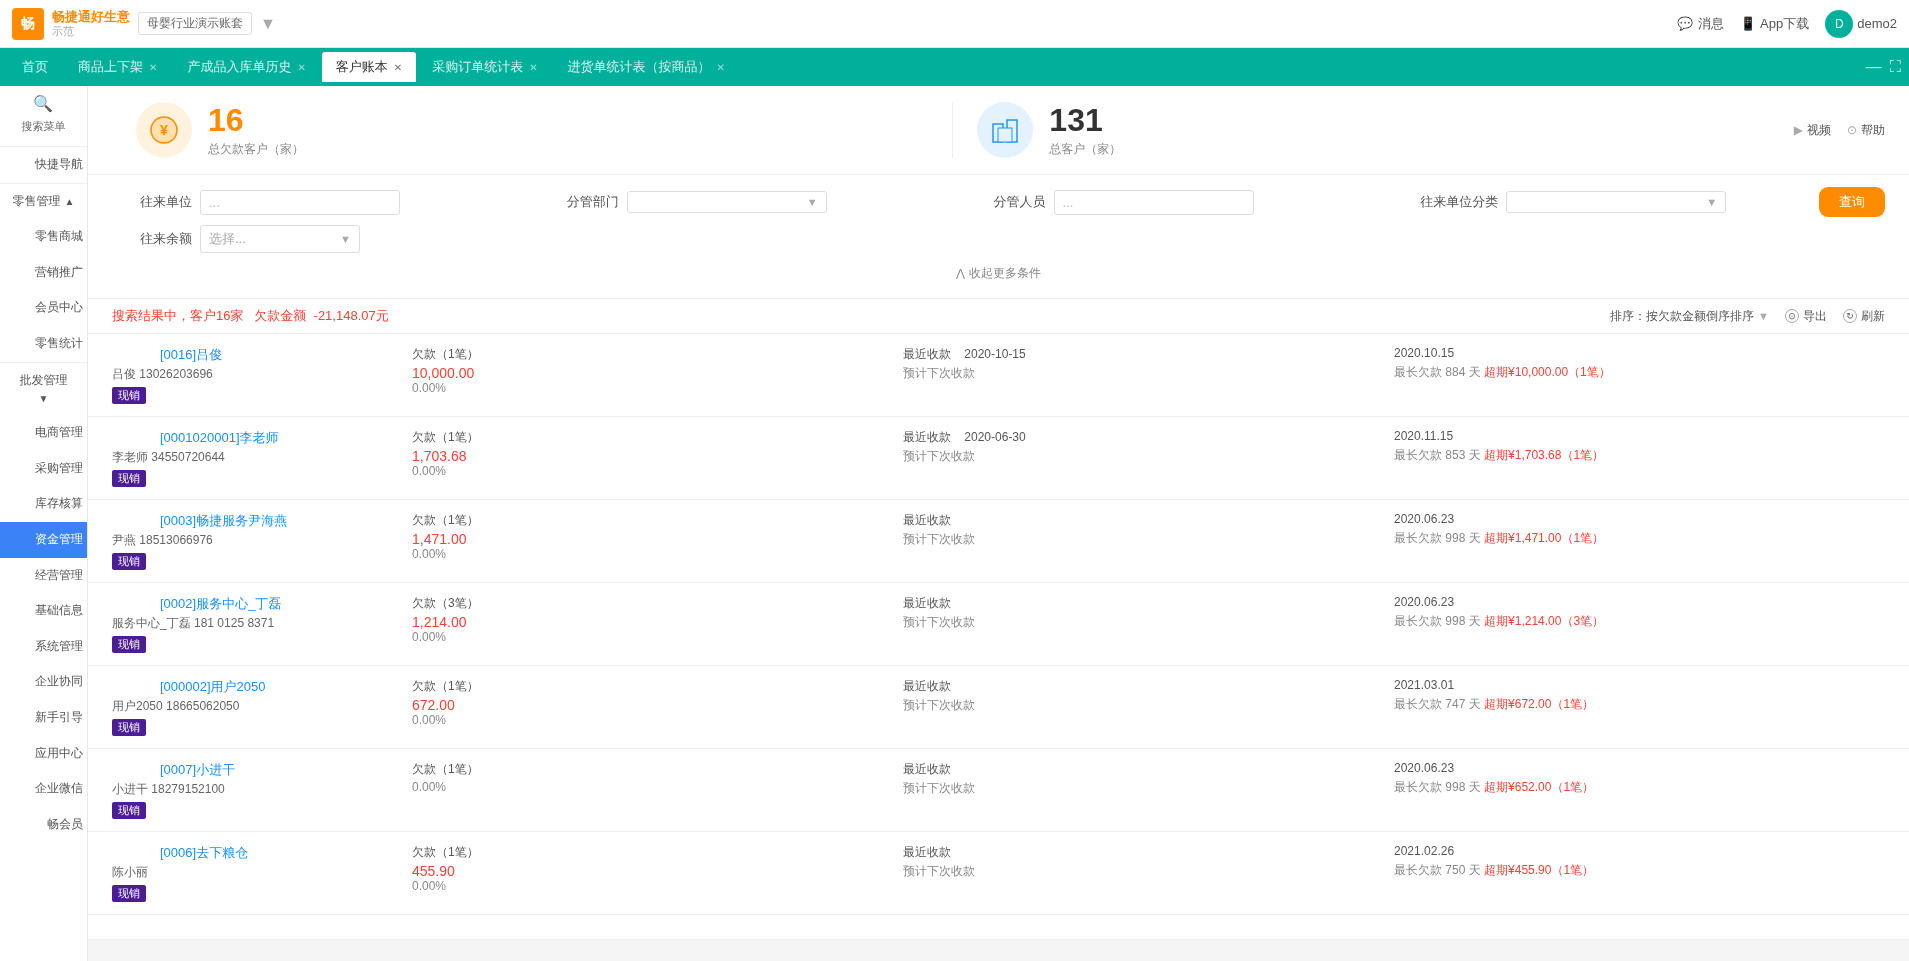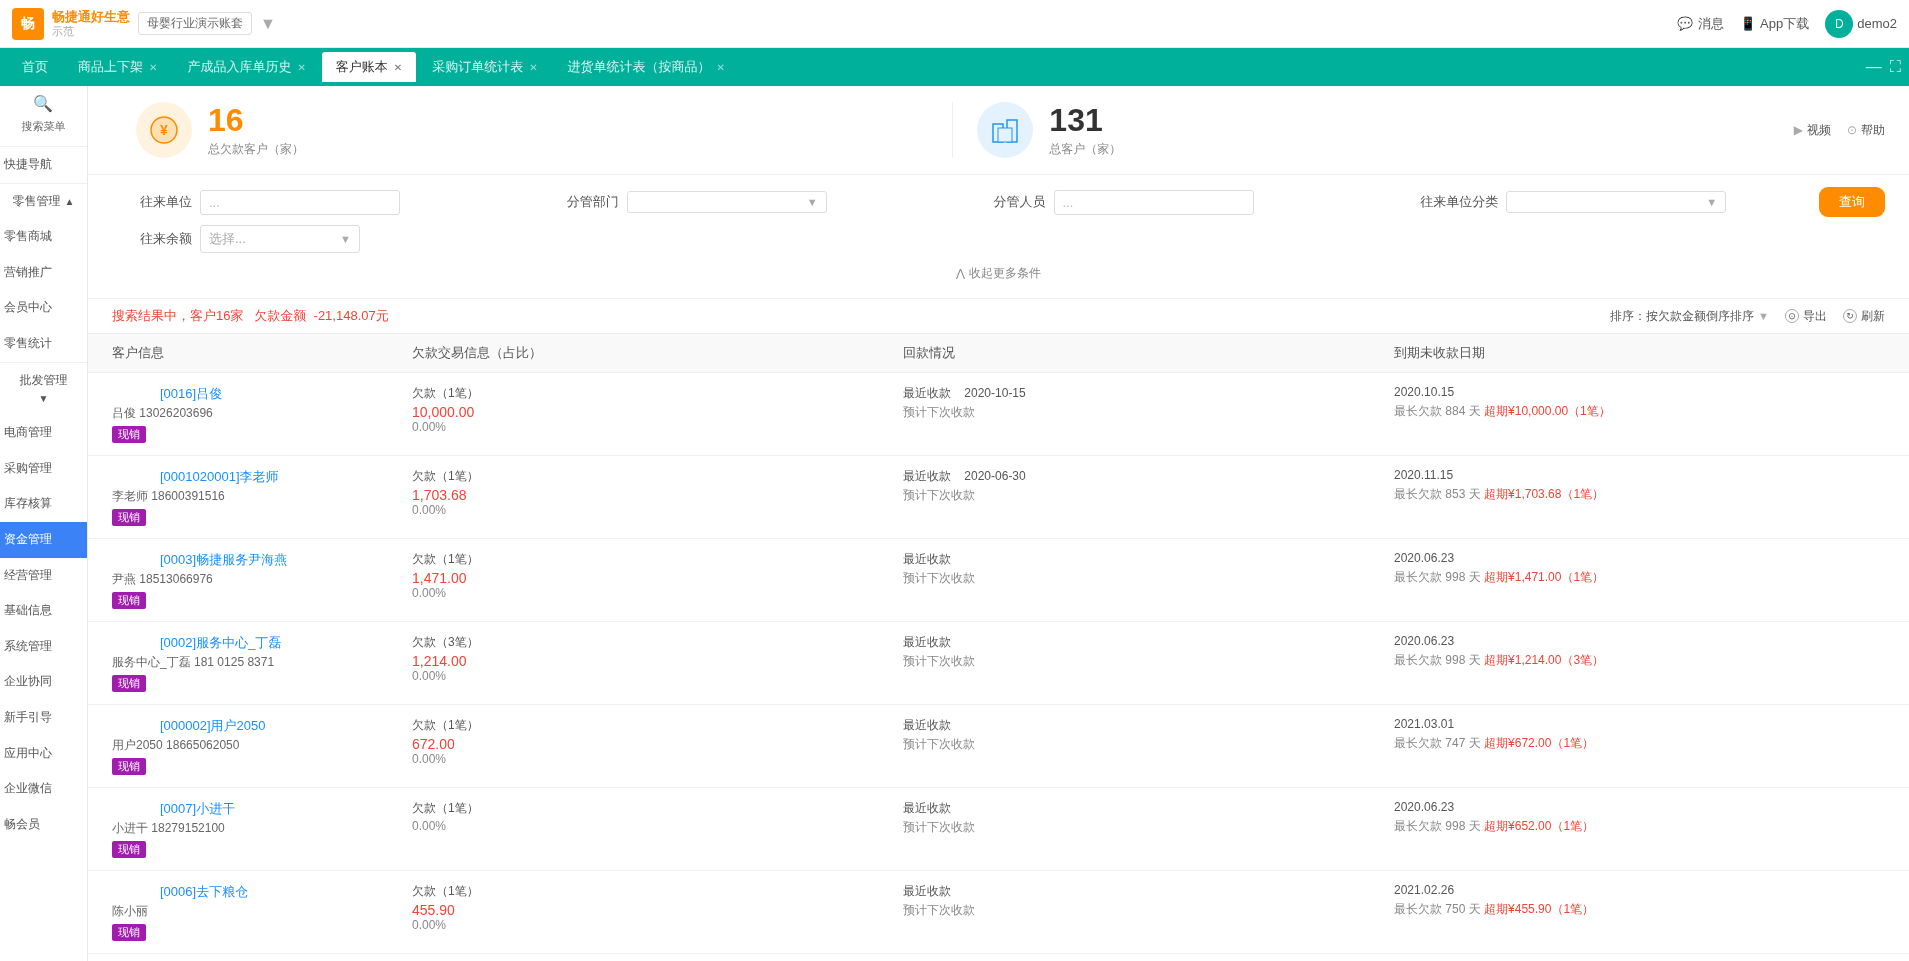--- a/index.html
+++ b/index.html
@@ -38,21 +38,21 @@
     
     .layout { display: flex; height: calc(100vh - 86px); }
     .sidebar {
       width: 88px; background: #fff; border-right: 1px solid #e8e8e8;
       display: flex; flex-direction: column; overflow-y: auto;
       flex-shrink: 0;
     }
     .sidebar-search { padding: 8px 4px; border-bottom: 1px solid #f0f0f0; }
     .sidebar-search-label { font-size: 11px; color: #666; text-align: center; padding: 4px; cursor: pointer; }
     .sidebar-item {
-      padding: 10px 4px; text-align: left; cursor: pointer;
+      padding: 10px 4px; text-align: right; cursor: pointer;
       font-size: 12px; color: #555; line-height: 1.3;
     }
     .sidebar-item.highlighted { background: #ff8c00; color: #fff; }
     .sidebar-item-icon { font-size: 16px; margin-bottom: 2px; }
     .sidebar-divider { height: 1px; background: #f0f0f0; }
 
     
     .main-content { flex: 1; overflow-y: auto; background: #f5f5f5; }
     
     
@@ -108,21 +108,21 @@
       border-bottom: 1px solid #eee; font-size: 13px; color: #555; font-weight: 500;
     }
     .table-row {
       display: grid; grid-template-columns: 300px 1fr 1fr 1fr;
       padding: 12px 24px; border-bottom: 1px solid #f0f0f0;
       align-items: start;
     }
     .customer-name { color: #1890ff; font-size: 13px; cursor: pointer; margin-left: 48px; }
     .customer-phone { color: #666; font-size: 12px; margin-top: 2px; }
     .customer-tag {
-      display: inline-block; background: #a21caf; color: #fff;
+      display: inline-block; background: #4c1d95; color: #fff;
       font-size: 11px; padding: 1px 6px; border-radius: 2px; margin-top: 4px;
     }
     .debt-amount { color: #f44336; font-size: 14px; font-weight: 500; }
     .debt-info { font-size: 12px; color: #555; margin-bottom: 2px; }
     .debt-percent { color: #888; font-size: 12px; }
     .recovery-text { font-size: 12px; color: #555; }
     .recovery-date { color: #888; font-size: 12px; margin-top: 2px; }
     .overdue-date { font-size: 12px; color: #555; margin-bottom: 4px; }
     .overdue-days { font-size: 12px; color: #888; }
     .overdue-amount { color: #f44336; font-size: 12px; cursor: pointer; }
@@ -362,26 +362,20 @@
           <span>导出</span>
         </div>
         <div class="action-link">
           <span class="circle-icon" style="width:14px;height:14px;border:1px solid #aaa;border-radius:50%;display:inline-flex;align-items:center;justify-content:center;font-size:9px;">↻</span>
           <span>刷新</span>
         </div>
       </div>
     </div>
 
     <div class="table-area">
-      <div class="table-header">
-        <div>客户信息</div>
-        <div>欠款交易信息（占比）</div>
-        <div>回款情况</div>
-        <div>到期未收款日期</div>
-      </div>
 
       <div class="table-row">
         <div>
           <div><span class="customer-name">[0016]吕俊</span></div>
           <div class="customer-phone">吕俊 13026203696</div>
           <span class="customer-tag">现销</span>
         </div>
         <div>
           <div class="debt-info">欠款（1笔）</div>
           <div class="debt-amount">10,000.00</div>
@@ -393,21 +387,21 @@
         </div>
         <div>
           <div class="overdue-date">2020.10.15</div>
           <div class="overdue-days">最长欠款 884 天 <span class="overdue-amount">超期¥10,000.00（1笔）</span></div>
         </div>
       </div>
 
       <div class="table-row">
         <div>
           <div><span class="customer-name">[0001020001]李老师</span></div>
-          <div class="customer-phone">李老师 18600391516</div>
+          <div class="customer-phone">李老师 34550720644</div>
           <span class="customer-tag">现销</span>
         </div>
         <div>
           <div class="debt-info">欠款（1笔）</div>
           <div class="debt-amount">1,703.68</div>
           <div class="debt-percent">0.00%</div>
         </div>
         <div>
           <div class="recovery-text">最近收款&nbsp;&nbsp;&nbsp;&nbsp;2020-06-30</div>
           <div class="recovery-date">预计下次收款</div>

